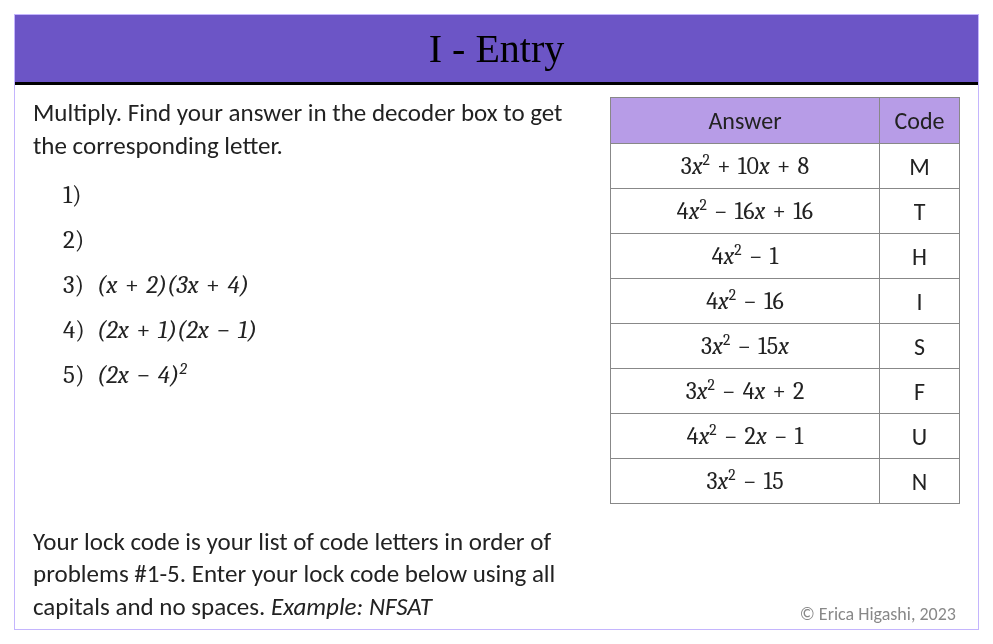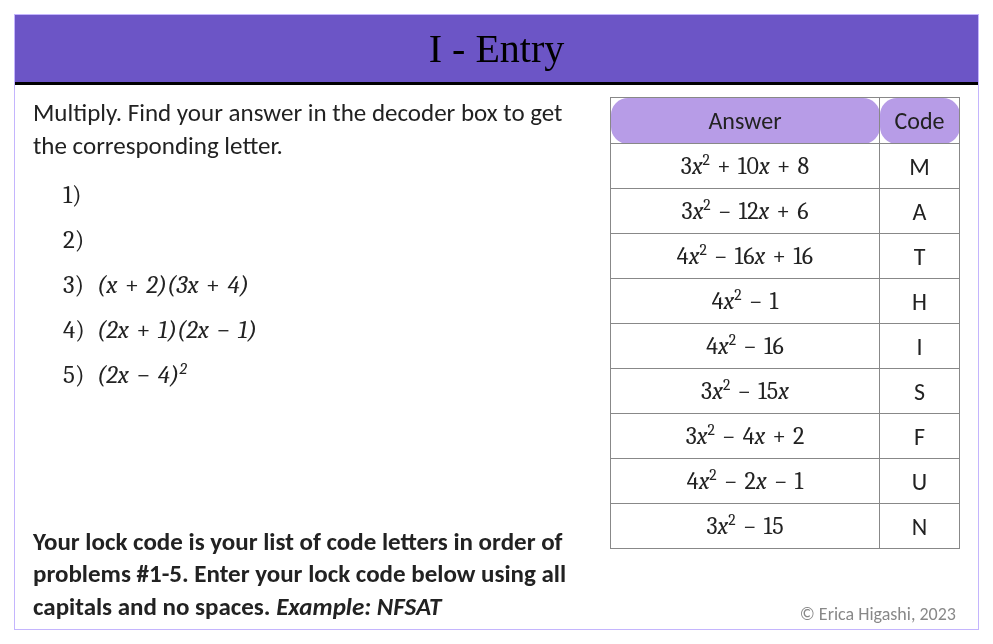--- a/index.html
+++ b/index.html
@@ -59,21 +59,20 @@
     color: #222;
     margin-bottom: 16px;
     display: flex;
     gap: 6px;
   }
   .problem .num { min-width: 28px; }
   .bottom-instr {
     font-size: 25px;
     color: #222;
     line-height: 1.3;
-    font-weight: bold;
   }
   .example { font-style: italic; }
   .right {
     width: 350px;
   }
   table.decoder {
     border-collapse: collapse;
     width: 100%;
   }
   table.decoder th, table.decoder td {
@@ -81,21 +80,20 @@
     text-align: center;
     font-size: 24px;
     height: 45px;
     vertical-align: middle;
   }
   table.decoder th {
     background: #b79ce7;
     font-weight: normal;
     color: #222;
     height: 46px;
-    border-radius: 17px;
   }
   table.decoder td.answer {
     font-family: "Cambria Math", Cambria, "Times New Roman", serif;
     color: #222;
   }
   table.decoder td.code {
     width: 80px;
     color: #222;
     font-family: Calibri, Arial, sans-serif;
   }
@@ -157,24 +155,20 @@
             <th>Answer</th>
             <th style="width:80px;">Code</th>
           </tr>
         </thead>
         <tbody>
           <tr>
             <td class="answer">3<span class="math">x</span><sup>2</sup> <span class="op">+</span> 10<span class="math">x</span> <span class="op">+</span> 8</td>
             <td class="code">M</td>
           </tr>
           <tr>
-            <td class="answer">3<span class="math">x</span><sup>2</sup> <span class="op">−</span> 12<span class="math">x</span> <span class="op">+</span> 6</td>
-            <td class="code">A</td>
-          </tr>
-          <tr>
             <td class="answer">4<span class="math">x</span><sup>2</sup> <span class="op">−</span> 16<span class="math">x</span> <span class="op">+</span> 16</td>
             <td class="code">T</td>
           </tr>
           <tr>
             <td class="answer">4<span class="math">x</span><sup>2</sup> <span class="op">−</span> 1</td>
             <td class="code">H</td>
           </tr>
           <tr>
             <td class="answer">4<span class="math">x</span><sup>2</sup> <span class="op">−</span> 16</td>
             <td class="code">I</td>

